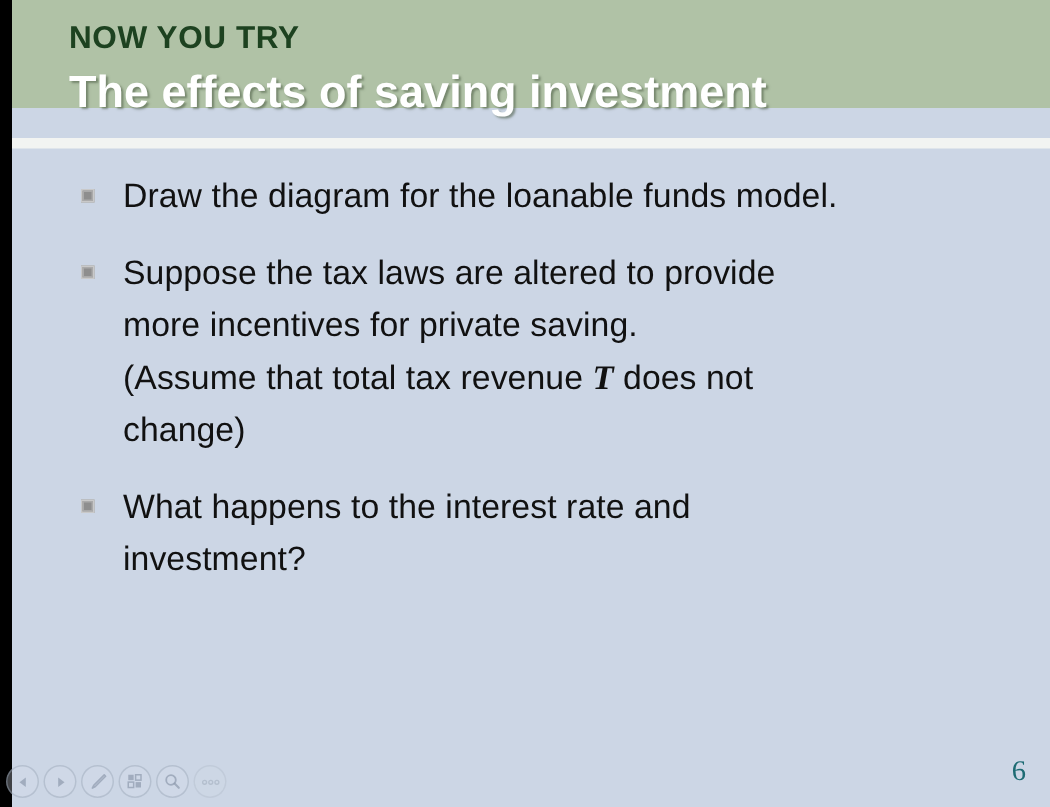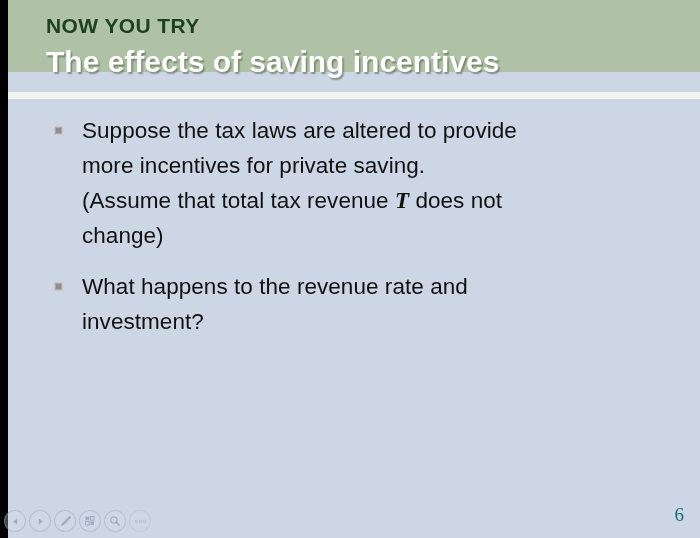--- a/index.html
+++ b/index.html
@@ -156,38 +156,42 @@
 </style>
 </head>
 <body>
 
 <div id="left-gutter"></div>
 
 <div id="slide">
 
   <div id="header">
     <div id="eyebrow">NOW YOU TRY</div>
-    <div id="slide-title">The effects of saving incentives</div>
+    <div id="slide-title">The effects of saving investment</div>
   </div>
   <div id="header-divider"></div>
 
   <div id="body">
 
+    <div class="bullet-item">
+      <span class="bullet-marker"></span>
+      <span class="bullet-text">Draw the diagram for the loanable funds model.</span>
+    </div>
 
     <div class="bullet-item">
       <span class="bullet-marker"></span>
       <span class="bullet-text"><span>Suppose the tax laws are altered to provide
 more incentives for private saving.
 (Assume that total tax revenue </span><em>T</em><span> does not
 change)</span></span>
     </div>
 
     <div class="bullet-item">
       <span class="bullet-marker"></span>
-      <span class="bullet-text">What happens to the revenue rate and
+      <span class="bullet-text">What happens to the interest rate and
 investment?</span>
     </div>
 
   </div>
 
   <div id="page-number">6</div>
 
 </div>
 
 <div id="control-bar">

